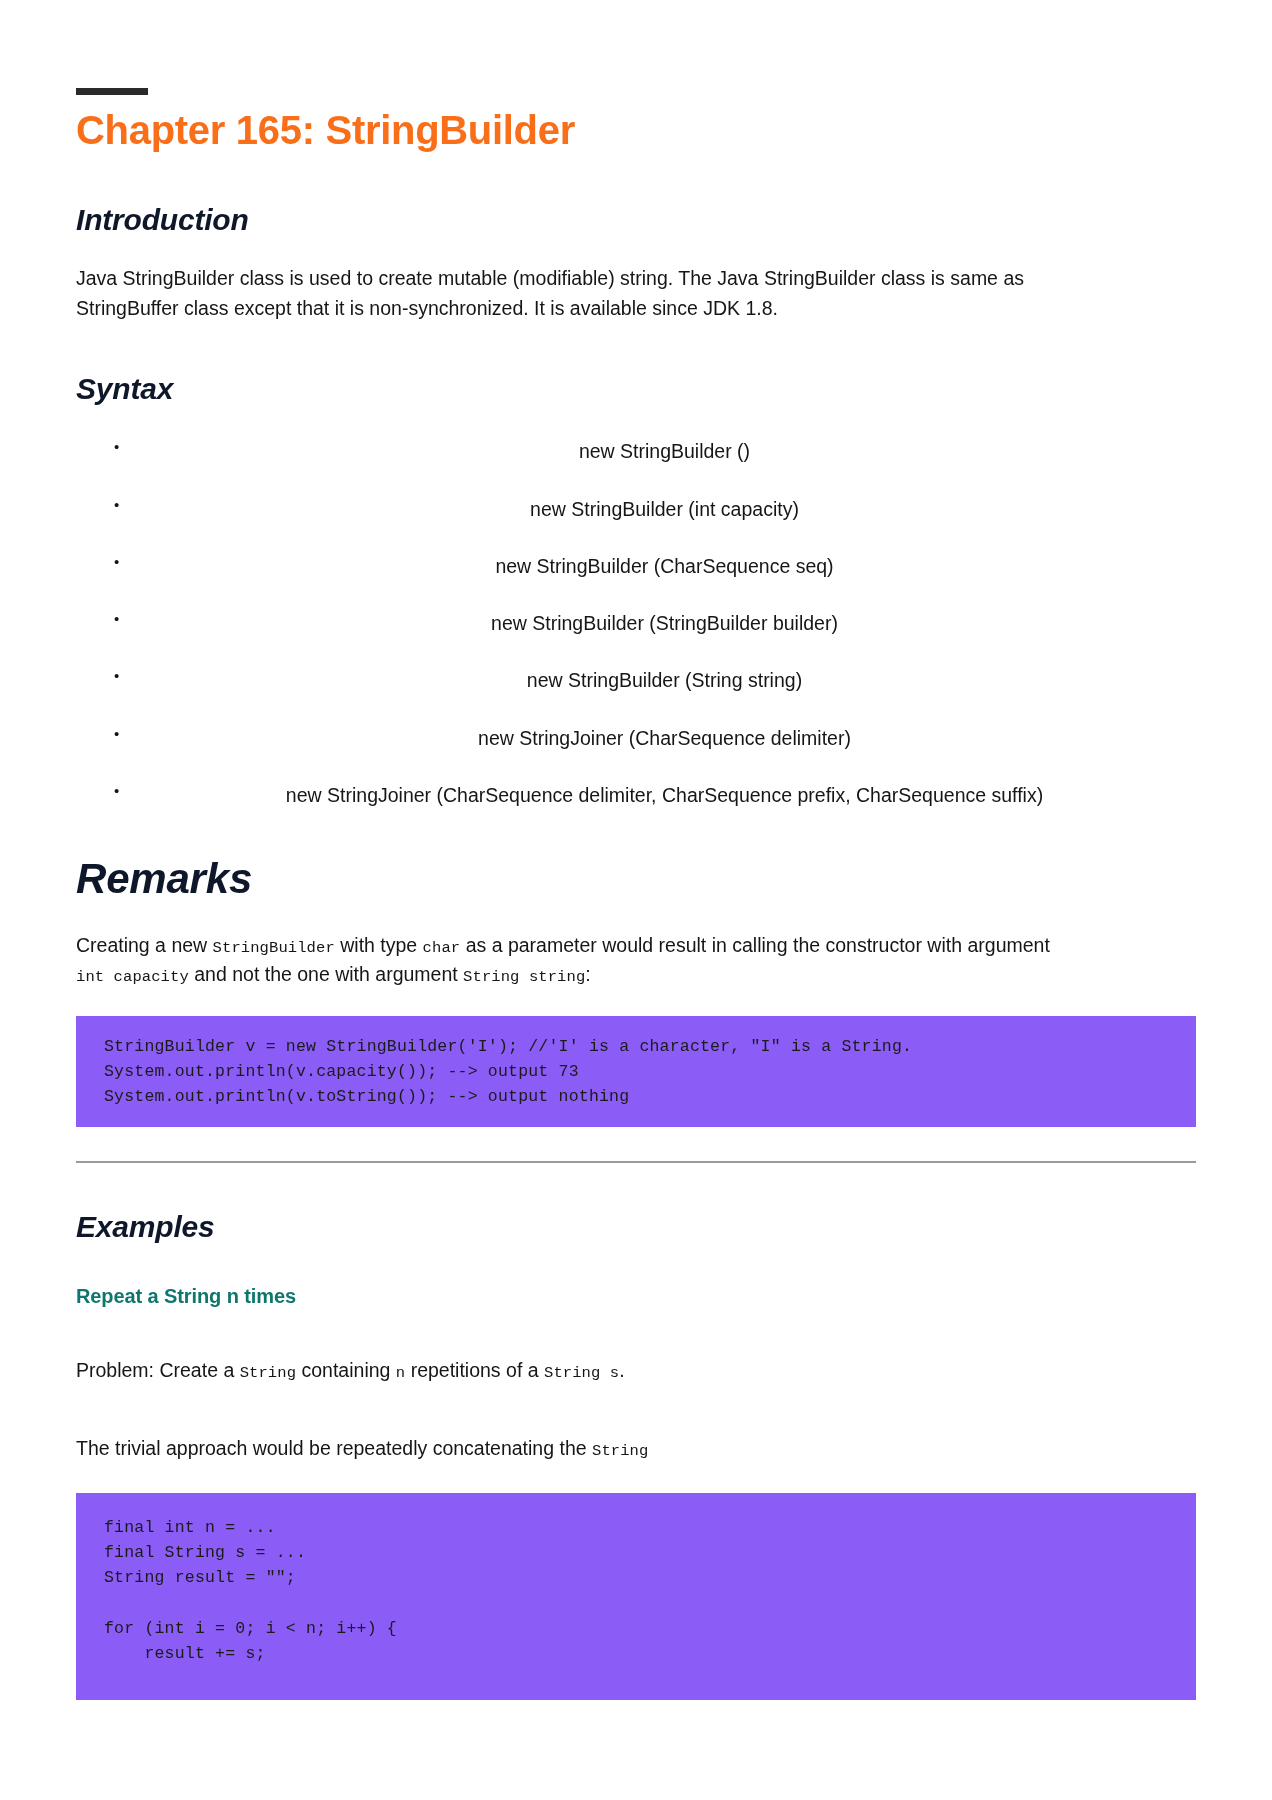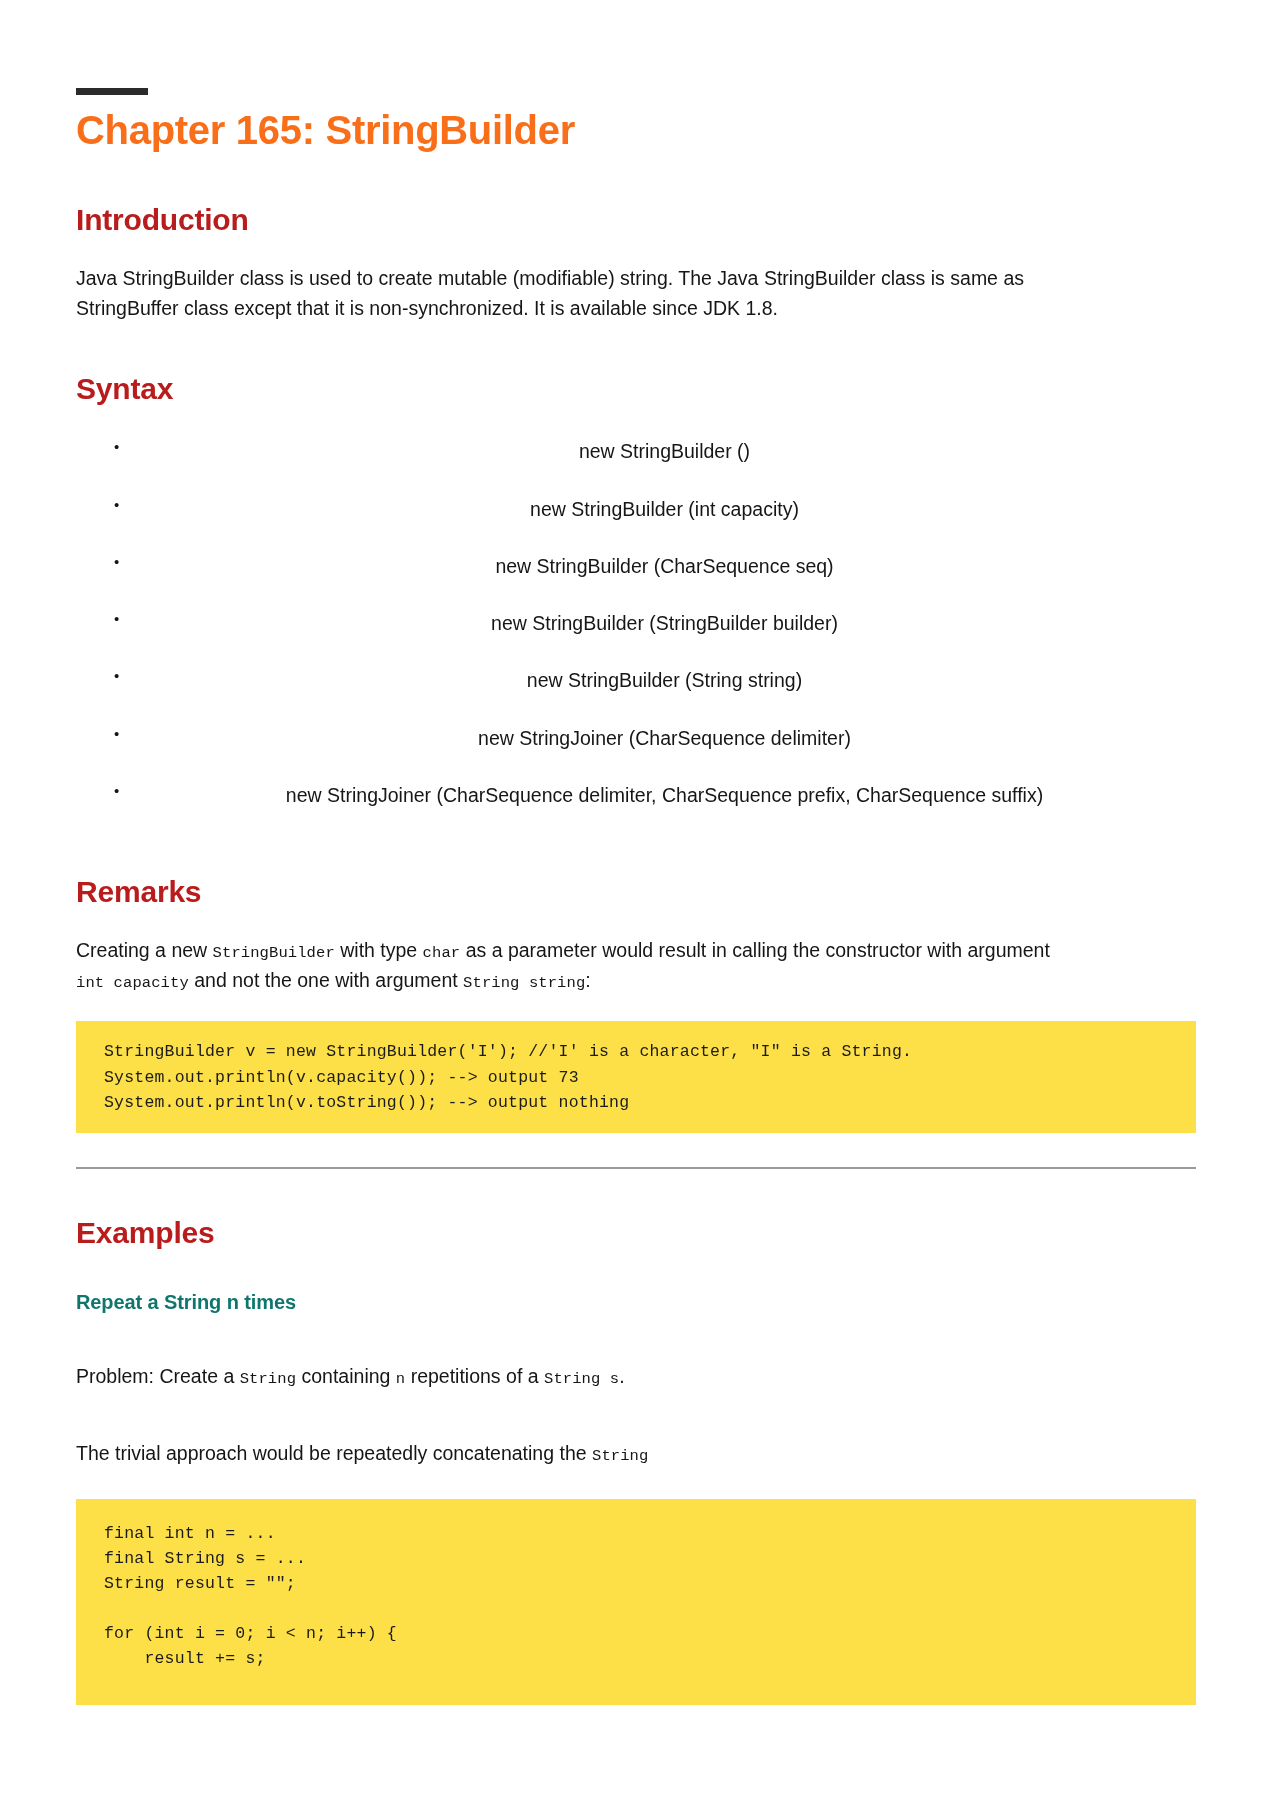--- a/index.html
+++ b/index.html
@@ -33,26 +33,27 @@
     font-weight: bold;
     color: #f96e18;
     letter-spacing: -0.3px;
     margin: 12px 0 0 0;
     line-height: 1.18;
   }
   
   h2.section {
     font-size: 30px;
     font-weight: bold;
-    color: #b91c1c;
+    color: #0f172a;
     margin: 48px 0 0 0;
     letter-spacing: -0.2px;
     line-height: 1.2;
+    font-style: italic;
   }
-  h2.section.remarks { font-size: 30px; margin-top: 64px; }
+  h2.section.remarks { font-size: 42px; margin-top: 44px; }
   h2.section.examples { font-size: 30px; margin-top: 46px; }
   h3.subsection {
     font-size: 20px;
     font-weight: bold;
     color: #0f766e;
     margin: 40px 0 0 0;
     letter-spacing: -0.1px;
   }
   
   p.body {
@@ -88,21 +89,21 @@
   ul.syntax-list li::before {
     content: "\2022";
     position: absolute;
     left: 38px;
     top: -1px;
     font-size: 15px;
     color: #161616;
   }
   
   pre.codeblock {
-    background: #fde047;
+    background: #8b5cf6;
     margin: 26px 0 0 0;
     padding: 18px 0 18px 28px;
     font-family: "Liberation Mono", "DejaVu Sans Mono", monospace;
     font-size: 16.5px;
     line-height: 1.52;
     color: #1b1b1b;
     white-space: pre;
     overflow: hidden;
     letter-spacing: 0.2px;
   }

